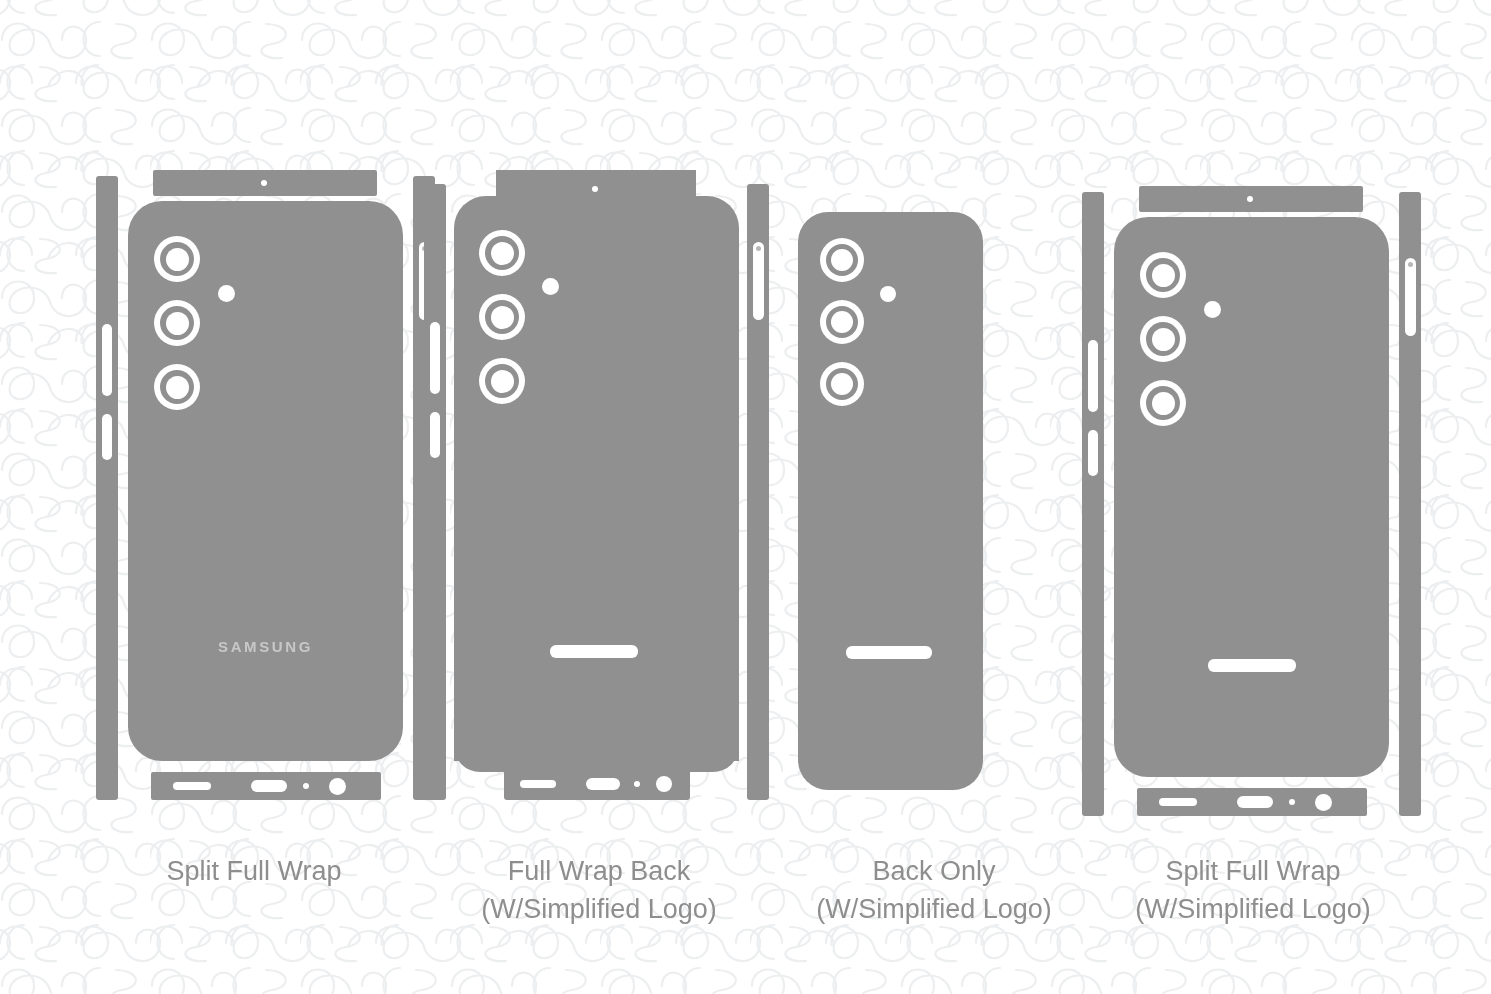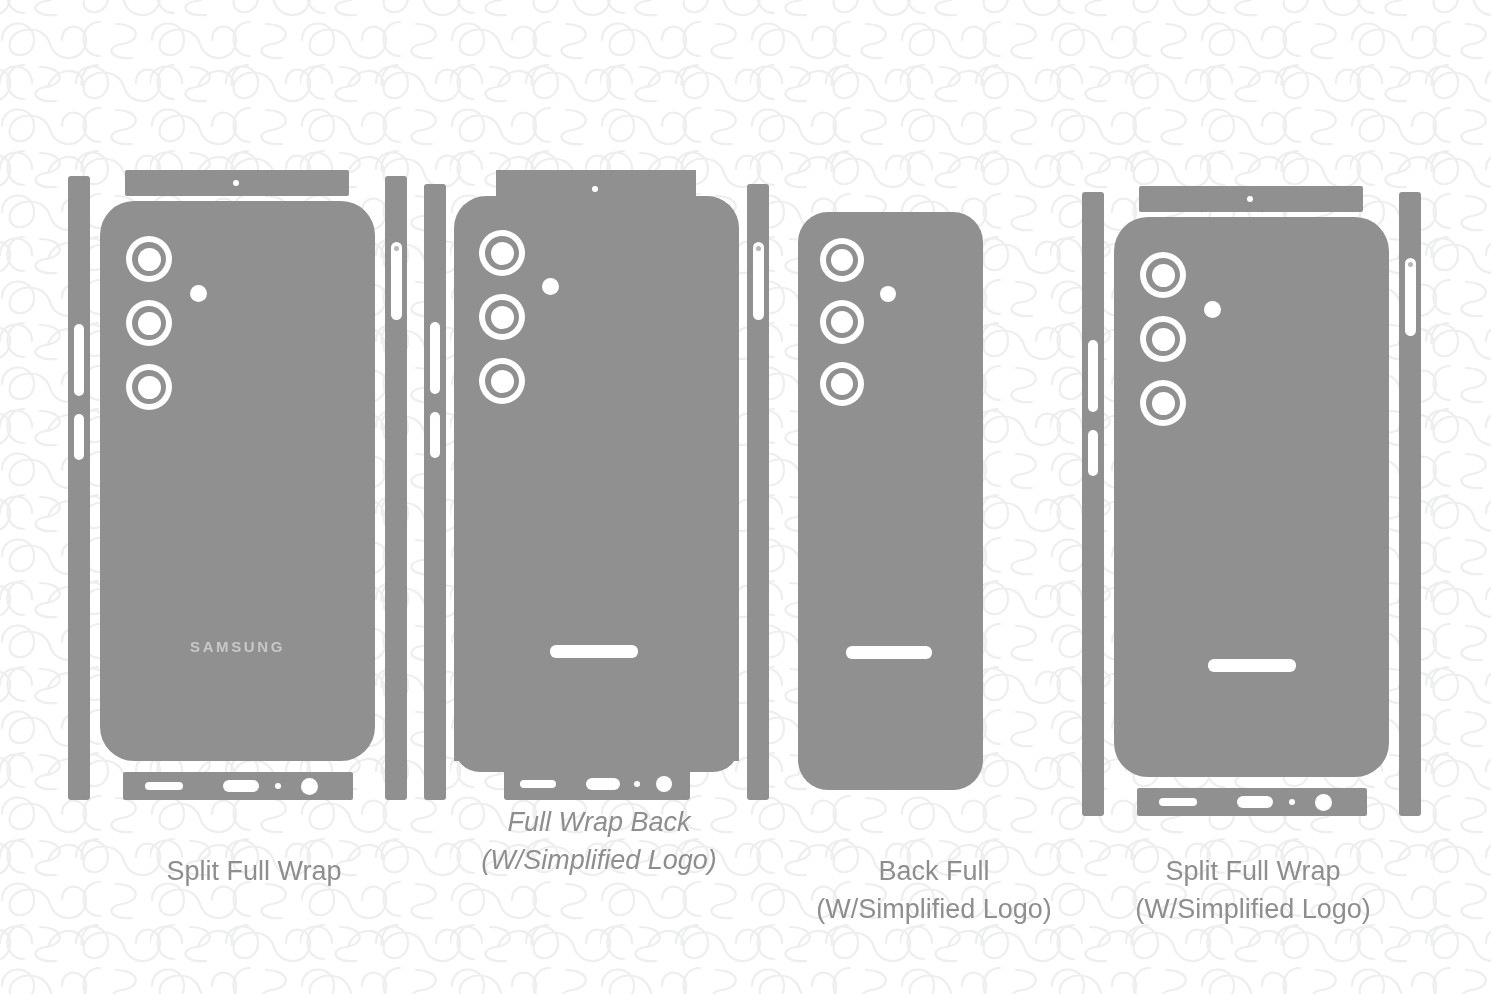--- a/index.html
+++ b/index.html
@@ -126,21 +126,21 @@
       </pattern>
     </defs>
     <rect width="1491" height="994" fill="#ffffff"></rect>
     <rect width="1491" height="994" fill="url(#vecras)"></rect>
     <rect width="1491" height="994" fill="url(#vecras2)"></rect>
   </svg>
 </div>
 
 <div id="stage">
 
-  <div class="template-group" style="left:68px; top:170px; width:316px; height:645px;">
+  <div class="template-group" style="left:96px; top:170px; width:316px; height:645px;">
 
     <div class="part" style="left:0px; top:6px; width:22px; height:624px; border-radius:3px;">
       <div class="cut" style="left:6px; top:148px; width:10px; height:72px; border-radius:5px;"></div>
       <div class="cut" style="left:6px; top:238px; width:10px; height:46px; border-radius:5px;"></div>
     </div>
 
     <div class="part" style="left:57px; top:0px; width:224px; height:26px; border-radius:2px;">
       <div class="dot" style="left:108px; top:10px; width:6px; height:6px;"></div>
     </div>
 
@@ -289,27 +289,27 @@
     <div class="part" style="left:317px; top:22px; width:22px; height:624px; border-radius:3px;">
       <div class="cut" style="left:6px; top:66px; width:11px; height:78px; border-radius:6px;"></div>
       <div class="dot" style="left:9px; top:70px; width:5px; height:5px; background:#b8b8b8;"></div>
     </div>
   </div>
 
   <div class="caption" style="left:84px; top:852px; width:340px;">
     <span>Split Full Wrap</span>
   </div>
 
-  <div class="caption" style="left:414px; top:803px; width:370px;font-style:italic;">
+  <div class="caption" style="left:414px; top:852px; width:370px;">
     <span>Full Wrap Back</span>
     <span class="line2">(W/Simplified Logo)</span>
   </div>
 
   <div class="caption" style="left:790px; top:852px; width:288px;">
-    <span>Back Full</span>
+    <span>Back Only</span>
     <span class="line2">(W/Simplified Logo)</span>
   </div>
 
   <div class="caption" style="left:1078px; top:852px; width:350px;">
     <span>Split Full Wrap</span>
     <span class="line2">(W/Simplified Logo)</span>
   </div>
 
 </div>
 

